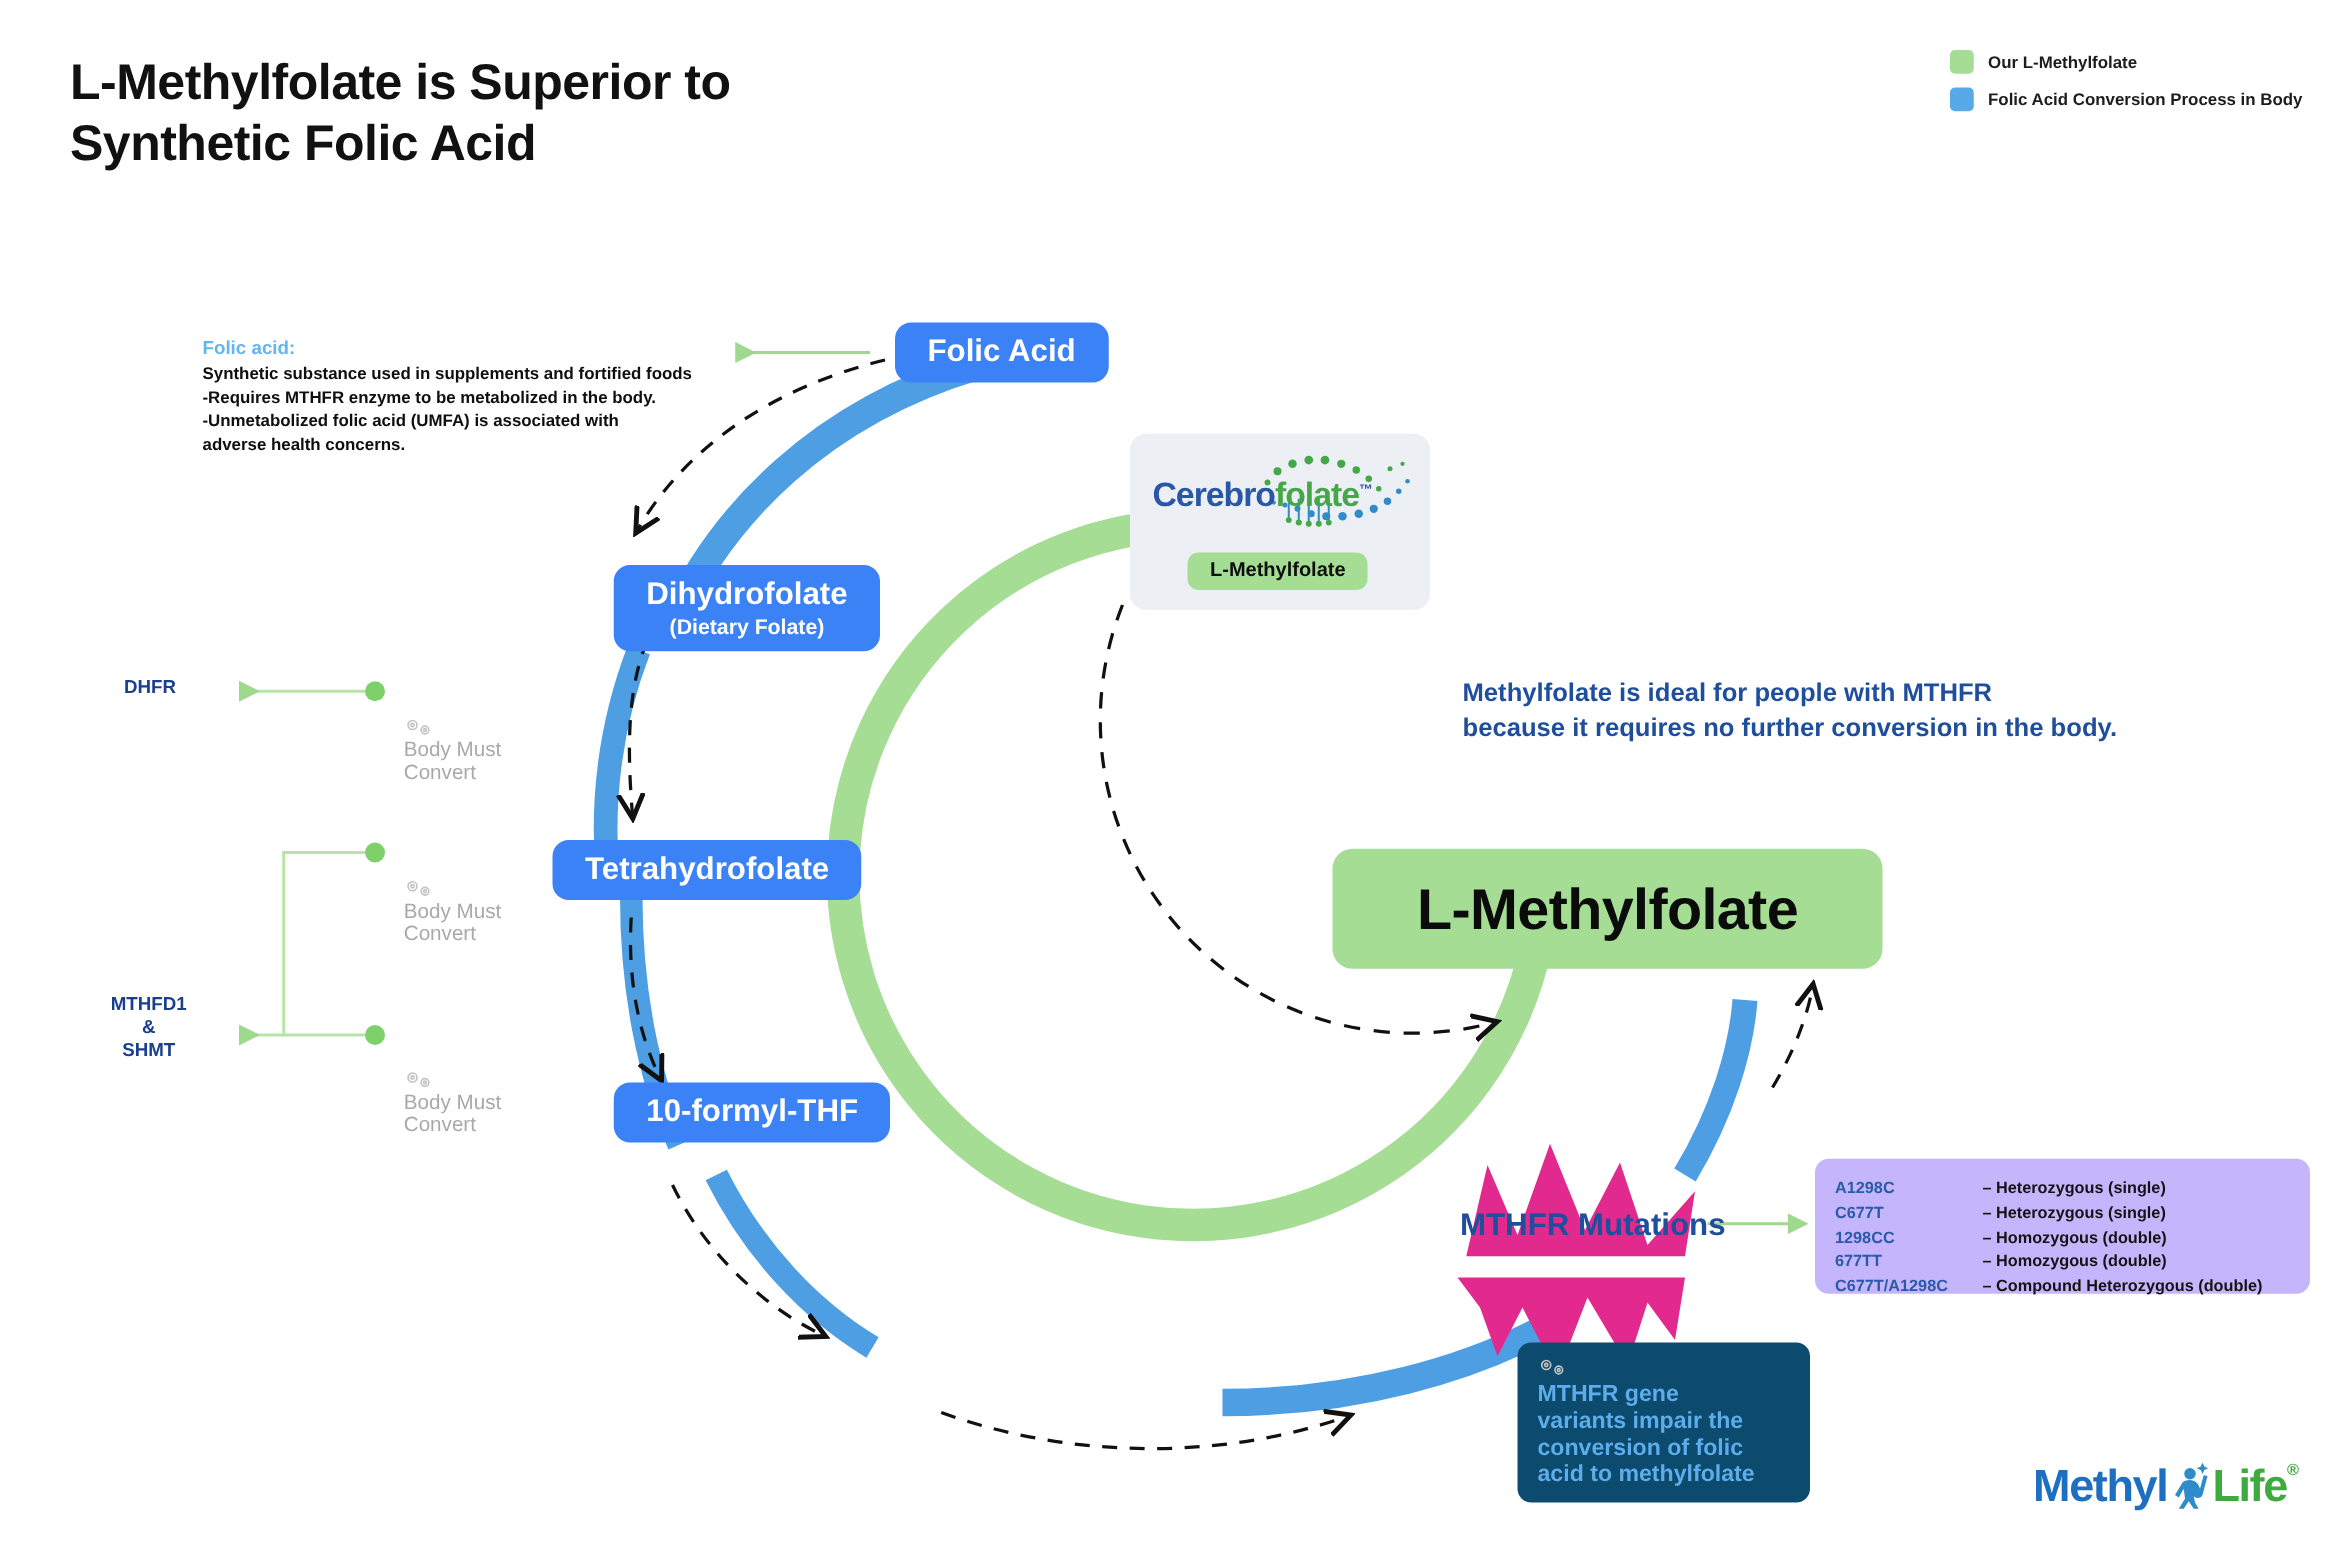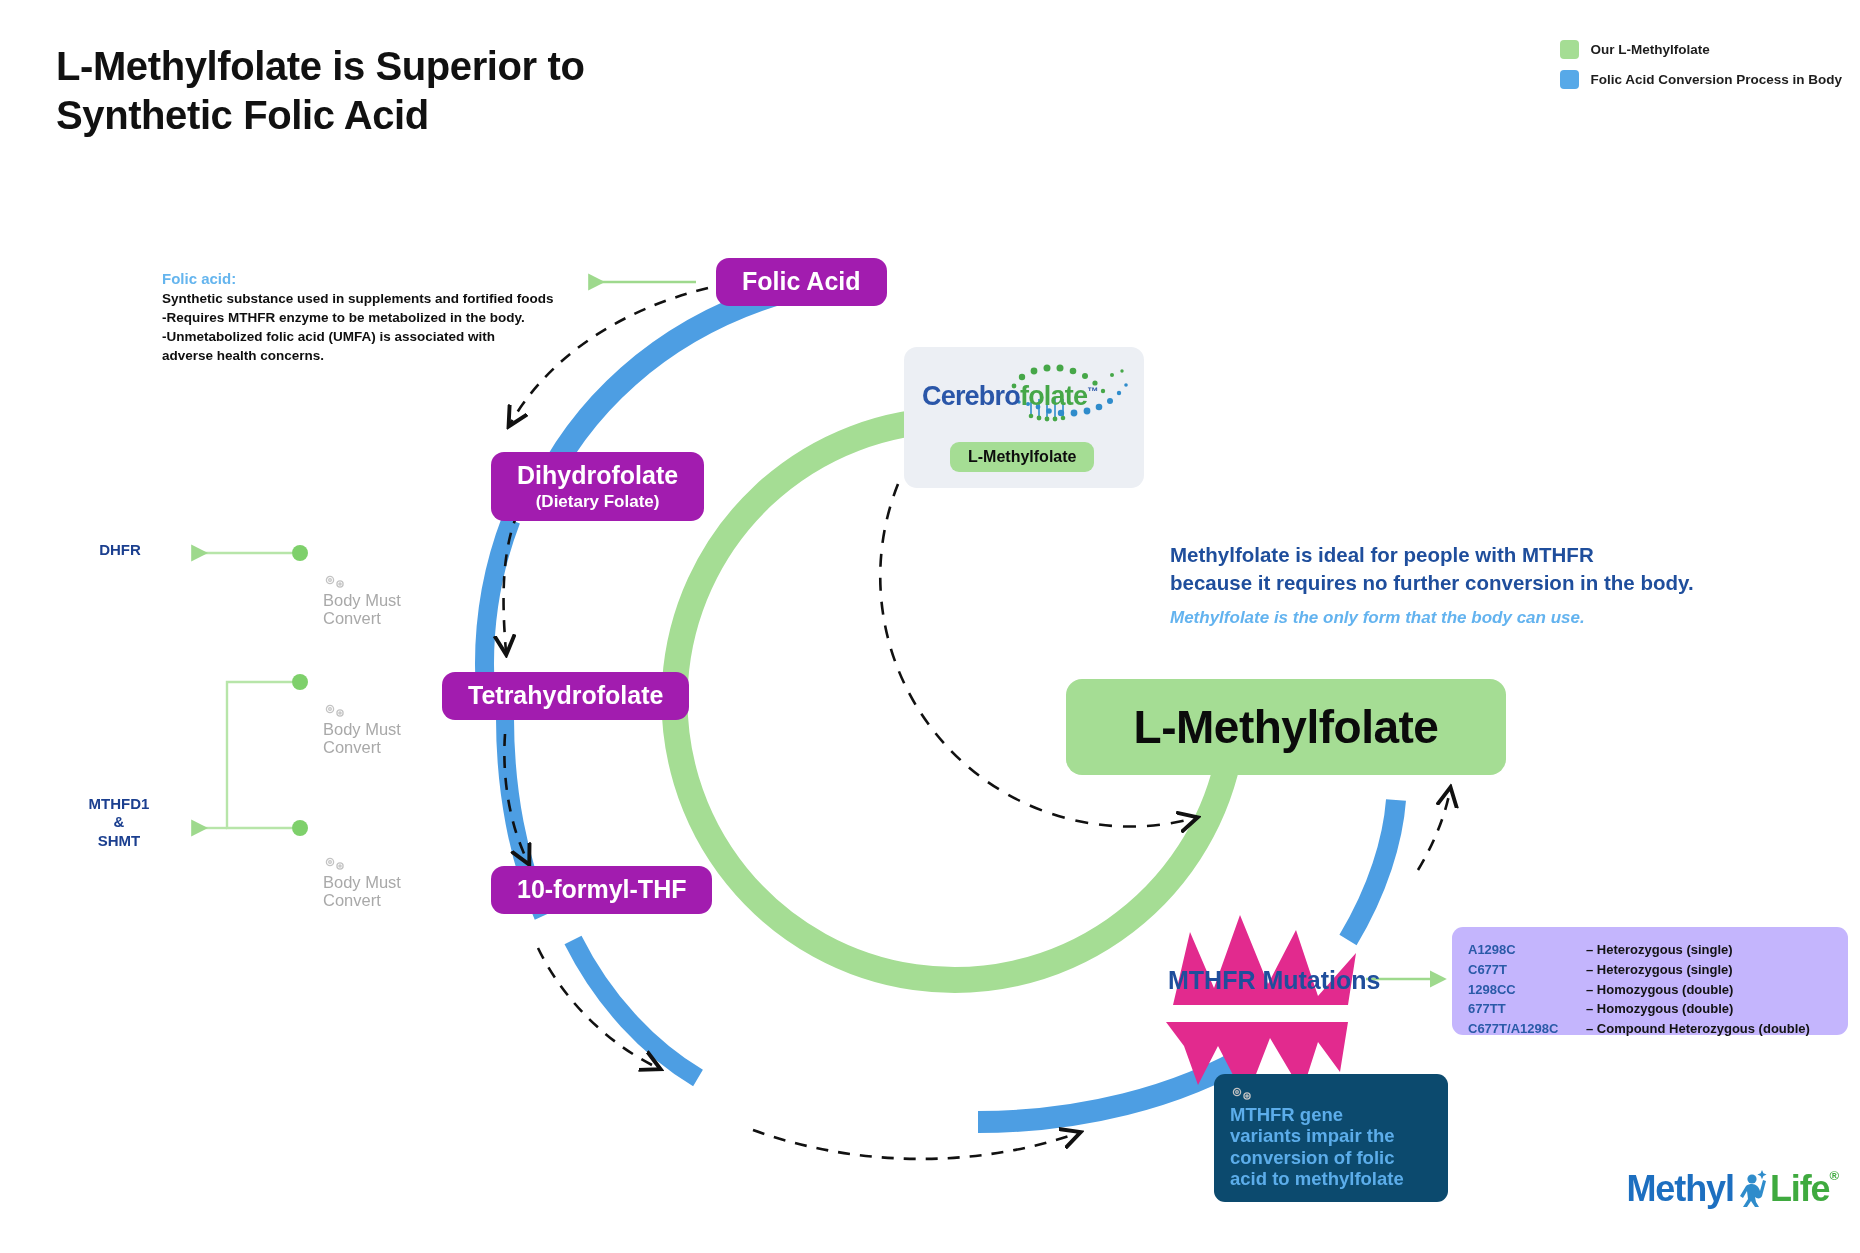--- a/index.html
+++ b/index.html
@@ -24,21 +24,21 @@
   .legend-row { display: flex; align-items: center; margin-bottom: 11px; }
   .legend-swatch { width: 19px; height: 19px; border-radius: 4px; margin-right: 11px; flex: 0 0 auto; }
   .legend-label { font-size: 13.5px; font-weight: bold; color: #1d1d1d; white-space: nowrap; }
 
   
   #arcs { position: absolute; left: 0; top: 0; width: 1860px; height: 1253px; }
 
   
   .node {
     position: absolute;
-    background: #a21caf;
+    background: #3b82f6;
     border-radius: 13px;
     color: #ffffff;
     font-weight: bold;
     display: flex; flex-direction: column;
     align-items: center; justify-content: center;
     text-align: center;
     padding: 9px 26px;
     line-height: 1.18;
   }
   .node .n-main { font-size: 25px; white-space: nowrap; }
@@ -359,21 +359,20 @@
       </g>
     </svg>
     <div id="cerebro-wordmark">
       <span class="cw-a">Cerebro</span><span class="cw-b">folate</span><span class="cw-tm">™</span>
     </div>
     <div id="cerebro-pill">L-Methylfolate</div>
   </div>
 
   <div id="right-head">Methylfolate is ideal for people with MTHFR
 because it requires no further conversion in the body.</div>
-  <div id="right-sub">Methylfolate is the only form that the body can use.</div>
 
   <div id="lmf-box">L-Methylfolate</div>
 
   <div id="mthfr-mut-label">MTHFR Mutations</div>
 
   <div id="mut-card">
     <div class="mut-row">
       <span class="mut-allele">A1298C</span>
       <span class="mut-type">– Heterozygous (single)</span>
     </div>

